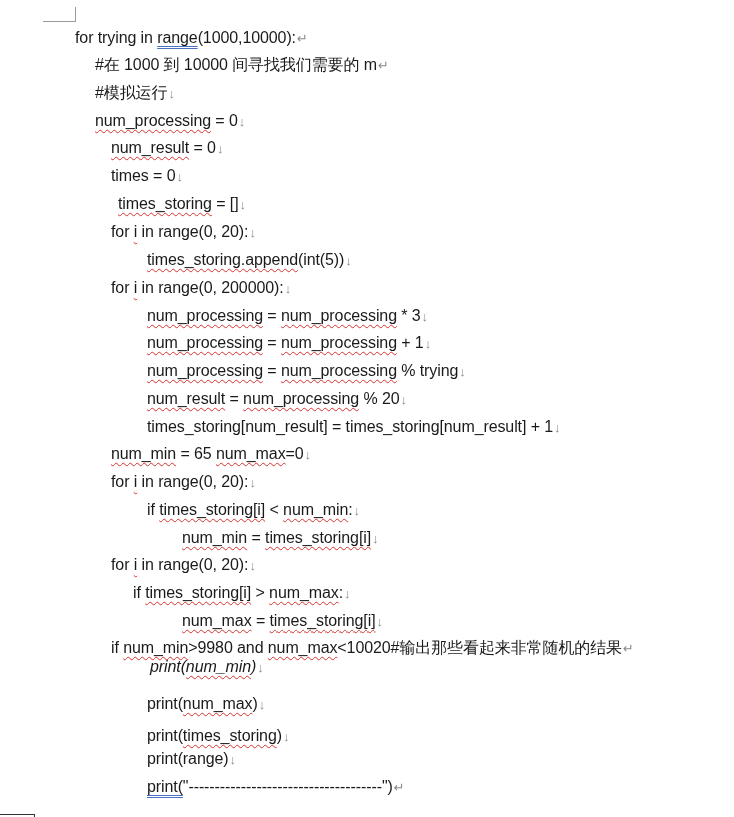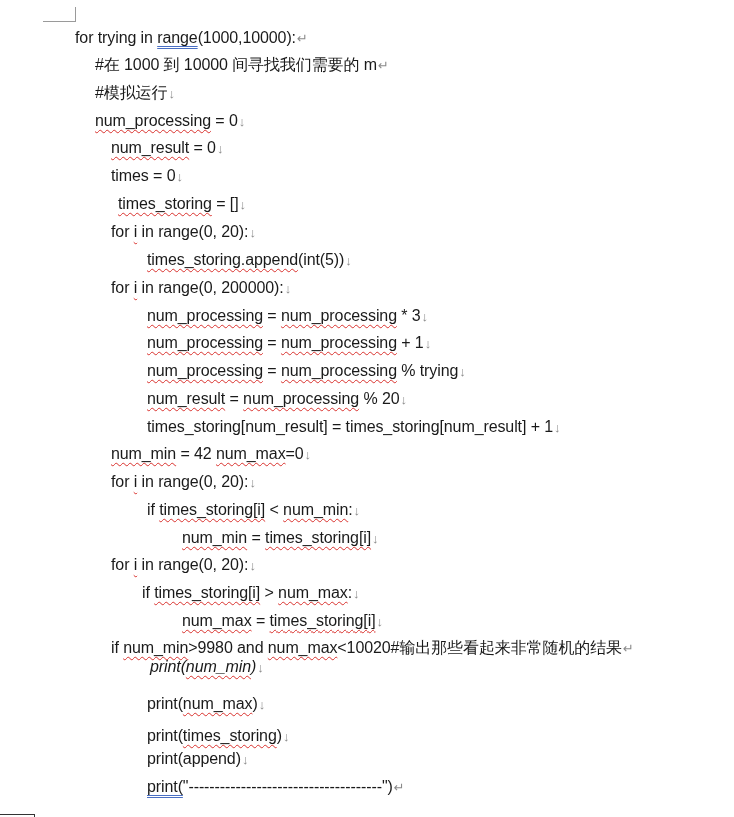--- a/index.html
+++ b/index.html
@@ -76,28 +76,28 @@
       <div class="line" style="left: 111px; top: 166px;"><span>times = 0</span><span class="mark">↓</span></div>
       <div class="line" style="left: 118px; top: 194px;"><span class="sq">times_storing</span><span> = []</span><span class="mark">↓</span></div>
       <div class="line" style="left: 111px; top: 222px;"><span>for </span><span class="sq">i</span><span> in range(0, 20):</span><span class="mark">↓</span></div>
       <div class="line" style="left: 147px; top: 250px;"><span class="sq">times_storing.append</span><span>(int(5))</span><span class="mark">↓</span></div>
       <div class="line" style="left: 111px; top: 278px;"><span>for </span><span class="sq">i</span><span> in range(0, 200000):</span><span class="mark">↓</span></div>
       <div class="line" style="left: 147px; top: 306px;"><span class="sq">num_processing</span><span> = </span><span class="sq">num_processing</span><span> * 3</span><span class="mark">↓</span></div>
       <div class="line" style="left: 147px; top: 333px;"><span class="sq">num_processing</span><span> = </span><span class="sq">num_processing</span><span> + 1</span><span class="mark">↓</span></div>
       <div class="line" style="left: 147px; top: 361px;"><span class="sq">num_processing</span><span> = </span><span class="sq">num_processing</span><span> % trying</span><span class="mark">↓</span></div>
       <div class="line" style="left: 147px; top: 389px;"><span class="sq">num_result</span><span> = </span><span class="sq">num_processing</span><span> % 20</span><span class="mark">↓</span></div>
       <div class="line" style="left: 147px; top: 417px;"><span>times_storing[num_result] = times_storing[num_result] + 1</span><span class="mark">↓</span></div>
-      <div class="line" style="left: 111px; top: 444px;"><span class="sq">num_min</span><span> = 42 </span><span class="sq">num_max</span><span>=0</span><span class="mark">↓</span></div>
+      <div class="line" style="left: 111px; top: 444px;"><span class="sq">num_min</span><span> = 65 </span><span class="sq">num_max</span><span>=0</span><span class="mark">↓</span></div>
       <div class="line" style="left: 111px; top: 472px;"><span>for </span><span class="sq">i</span><span> in range(0, 20):</span><span class="mark">↓</span></div>
       <div class="line" style="left: 147px; top: 500px;"><span>if </span><span class="sq">times_storing[i]</span><span> &lt; </span><span class="sq">num_min</span><span>:</span><span class="mark">↓</span></div>
       <div class="line" style="left: 182px; top: 528px;"><span class="sq">num_min</span><span> = </span><span class="sq">times_storing[i]</span><span class="mark">↓</span></div>
       <div class="line" style="left: 111px; top: 555px;"><span>for </span><span class="sq">i</span><span> in range(0, 20):</span><span class="mark">↓</span></div>
-      <div class="line" style="left: 142px; top: 583px;"><span>if </span><span class="sq">times_storing[i]</span><span> &gt; </span><span class="sq">num_max</span><span>:</span><span class="mark">↓</span></div>
+      <div class="line" style="left: 133px; top: 583px;"><span>if </span><span class="sq">times_storing[i]</span><span> &gt; </span><span class="sq">num_max</span><span>:</span><span class="mark">↓</span></div>
       <div class="line" style="left: 182px; top: 611px;"><span class="sq">num_max</span><span> = </span><span class="sq">times_storing[i]</span><span class="mark">↓</span></div>
       <div class="line" style="left: 111px; top: 638px;"><span>if </span><span class="sq">num_min</span><span>&gt;9980 and </span><span class="sq">num_max</span><span>&lt;10020#输出那些看起来非常随机的结果</span><span class="mark">↵</span></div>
       <div class="line" style="left: 150px; top: 657px; font-style: italic;"><span>print(</span><span class="sq">num_min</span><span>)</span><span class="mark">↓</span></div>
       <div class="line" style="left: 147px; top: 694px;"><span>print(</span><span class="sq">num_max</span><span>)</span><span class="mark">↓</span></div>
       <div class="line" style="left: 147px; top: 726px;"><span>print(</span><span class="sq">times_storing</span><span>)</span><span class="mark">↓</span></div>
-      <div class="line" style="left: 147px; top: 749px;"><span>print(append)</span><span class="mark">↓</span></div>
+      <div class="line" style="left: 147px; top: 749px;"><span>print(range)</span><span class="mark">↓</span></div>
       <div class="line" style="left: 147px; top: 777px;"><span class="bl">print(</span><span>"-------------------------------------")</span><span class="mark">↵</span></div>
     </div>
   <div class="corner-mark-bottom"></div>
 </div>
 
 </body></html>

